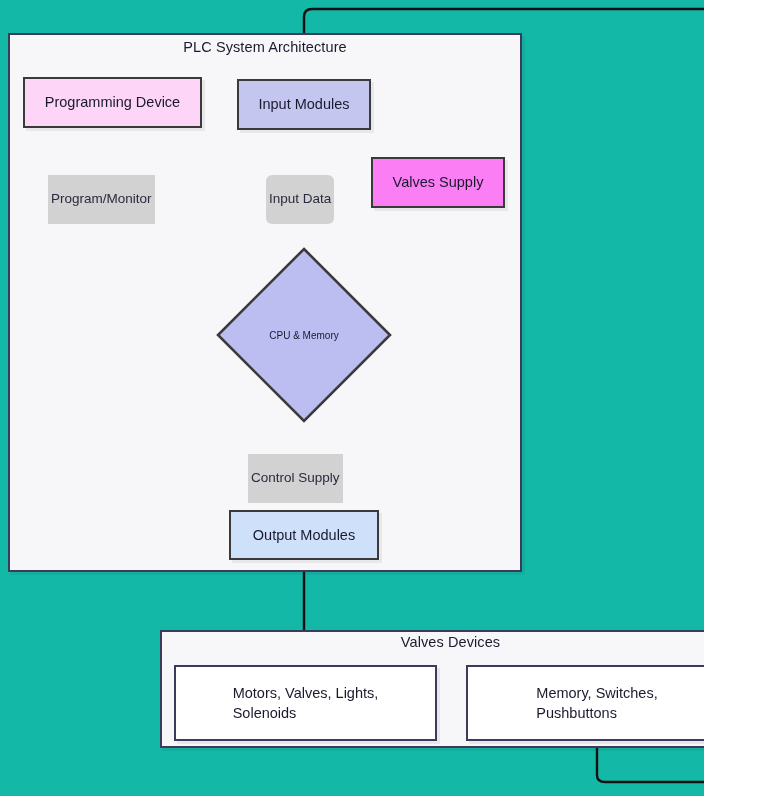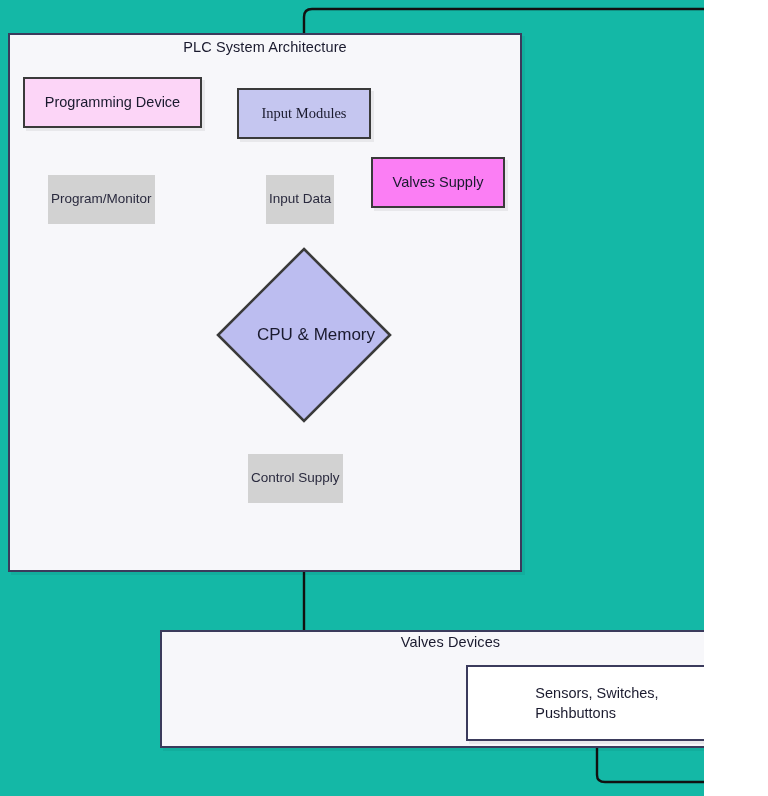--- a/index.html
+++ b/index.html
@@ -62,26 +62,26 @@
     width: 180px;
     height: 180px;
   }
   .diamond-shape {
     position: absolute;
     left: 0; top: 0;
     width: 100%; height: 100%;
   }
   .diamond-label {
     position: absolute;
-    left: 12px; top: 0;
+    left: 0; top: 0;
     width: 100%; height: 100%;
     display: flex;
     align-items: center;
     justify-content: center;
-    font-size: 17px;
+    font-size: 10px;
     color: #1a1a2e;
   }
   .edge-label {
     position: absolute;
     background: #d2d2d2;
     color: #2a2a3e;
     font-size: 13.5px;
     padding: 16px 3px;
     white-space: nowrap;
     line-height: 1.25;
@@ -112,44 +112,51 @@
     <path d="M 304,560 L 304,662" fill="none" stroke="#111111" stroke-width="2.4" marker-end="url(#arrowhead)"></path>
   </svg>
 
   <div class="cluster" style="left:8px; top:33px; width:514px; height:539px;"></div>
   <div class="cluster-title" style="left:8px; top:39px; width:514px;">PLC System Architecture</div>
 
   <div class="node" style="left:23px; top:77px; width:179px; height:51px; background:#fcd5f7;">
     <span>Programming Device</span>
   </div>
 
-  <div class="node" style="left:237px; top:88px; width:134px; height:51px; background:#c5c6f0;font-family:Liberation Serif, serif;">
+  <div class="node" style="left:237px; top:79px; width:134px; height:51px; background:#c5c6f0;">
     <span>Input Modules</span>
   </div>
 
   <div class="node" style="left:371px; top:157px; width:134px; height:51px; background:#fb7ef4;">
     <span>Valves Supply</span>
   </div>
 
   <div class="diamond-wrap" style="left:214px; top:245px;">
     <svg class="diamond-shape" viewBox="0 0 180 180" xmlns="http://www.w3.org/2000/svg">
       <polygon points="90,4 176,90 90,176 4,90" fill="#bcbdf0" stroke="#3a3a3a" stroke-width="2.6"></polygon>
     </svg>
     <div class="diamond-label">CPU &amp; Memory</div>
   </div>
 
+  <div class="node" style="left:229px; top:510px; width:150px; height:50px; background:#cfe0fb;">
+    <span>Output Modules</span>
+  </div>
 
   <div class="edge-label" style="left:48px; top:175px;">Program/Monitor</div>
 
-  <div class="edge-label" style="left:266px; top:175px;">Input Data</div>
+  <div class="edge-label" style="left:266px; top:175px;border-radius:6px;">Input Data</div>
 
   <div class="edge-label" style="left:248px; top:454px;">Control Supply</div>
 
   <div class="cluster" style="left:160px; top:630px; width:581px; height:118px;"></div>
   <div class="cluster-title" style="left:160px; top:634px; width:581px;">Valves Devices</div>
 
+  <div class="node sub" style="left:174px; top:665px; width:263px; height:76px; white-space:pre-line;">
+    <span>Motors, Valves, Lights,
+Solenoids</span>
+  </div>
 
   <div class="node sub" style="left:466px; top:665px; width:262px; height:76px; white-space:pre-line;">
-    <span>Sensors, Switches,
+    <span>Memory, Switches,
 Pushbuttons</span>
   </div>
 
 </div>
 
 </body></html>

